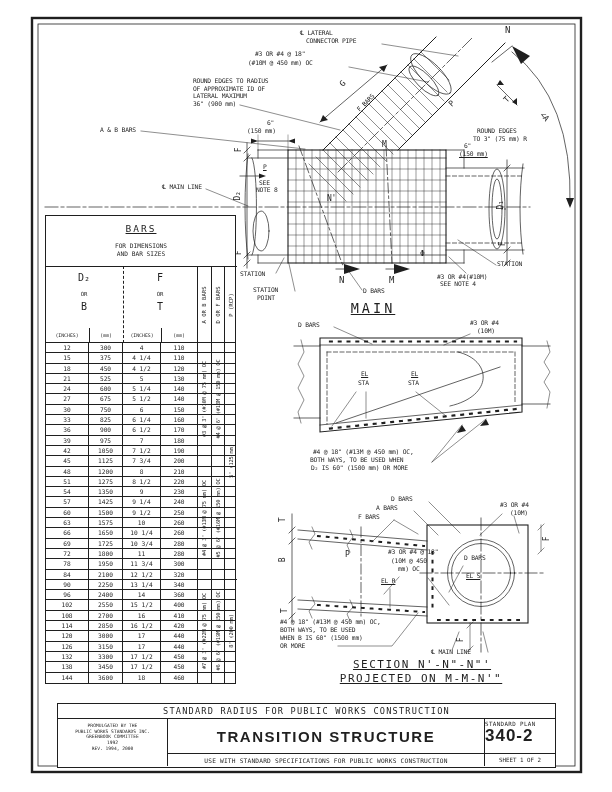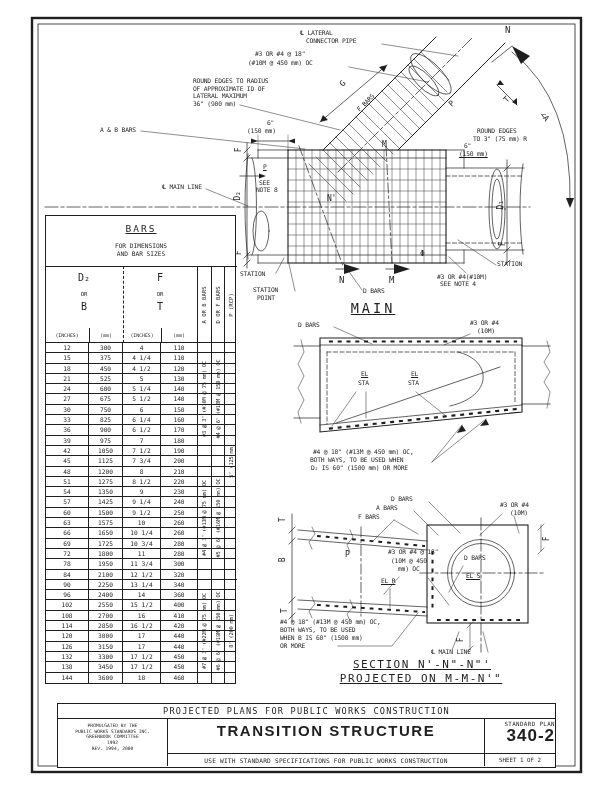--- a/index.html
+++ b/index.html
@@ -39,21 +39,21 @@
   
   .tblk{position:absolute;left:57px;top:703px;width:499px;height:65px;border:1.6px solid #1f1f1f;box-sizing:border-box;background:#fff;}
   .tblk .band{height:15px;border-bottom:1.4px solid #1f1f1f;display:flex;align-items:center;justify-content:center;
               font-size:8.6px;letter-spacing:1.2px;box-sizing:border-box;}
   .tblk .row{display:flex;height:47px;}
   .cellL{width:110px;border-right:1.4px solid #1f1f1f;box-sizing:border-box;text-align:center;font-size:4.6px;line-height:1.25;padding-top:4px;}
   .cellC{width:317px;border-right:1.4px solid #1f1f1f;box-sizing:border-box;position:relative;text-align:center;}
   .cellC .big{font-family:"Liberation Sans","DejaVu Sans",sans-serif;font-weight:bold;font-size:15px;letter-spacing:1.5px;line-height:1.02;}
   .cellC .uw{position:absolute;left:0;right:0;bottom:0;height:12px;border-top:1.3px solid #1f1f1f;font-size:6.2px;letter-spacing:0.2px;
              display:flex;align-items:center;justify-content:center;}
-  .cellR{flex:1;position:relative;text-align:right;}
+  .cellR{flex:1;position:relative;text-align:left;}
   .cellR .sp{font-size:5.8px;letter-spacing:0.4px;margin-top:2px;}
   .cellR .num{font-family:"Liberation Sans","DejaVu Sans",sans-serif;font-weight:bold;font-size:17px;letter-spacing:1px;line-height:1.1;}
   .cellR .sh{position:absolute;left:0;right:0;bottom:0;height:12px;border-top:1.3px solid #1f1f1f;font-size:5.8px;
              display:flex;align-items:center;justify-content:center;}
 </style>
 </head>
 <body>
 
 <div id="page">
 
@@ -487,32 +487,32 @@
           </div>
           <div class="rotcell" style="height: 103px;">
             <span>8" (200 mm)</span>
           </div>
         </div>
   </div>
 </div>
 
 <div class="tblk">
   <div class="band">
-        <span>PROJECTED PLANS FOR PUBLIC WORKS CONSTRUCTION</span>
+        <span>STANDARD RADIUS FOR PUBLIC WORKS CONSTRUCTION</span>
       </div>
   <div class="row">
     <div class="cellL">
       <div>PROMULGATED BY THE</div>
       <div>PUBLIC WORKS STANDARDS INC.</div>
       <div>GREENBOOK COMMITTEE</div>
       <div>1992</div>
       <div>REV. 1994, 2000</div>
     </div>
     <div class="cellC">
-      <div class="big" style="margin-top:4px">TRANSITION STRUCTURE</div>
+      <div class="big" style="margin-top:10px">TRANSITION STRUCTURE</div>
       <div class="uw">
             <span>USE WITH STANDARD SPECIFICATIONS FOR PUBLIC WORKS CONSTRUCTION</span>
           </div>
     </div>
     <div class="cellR">
       <div class="sp">STANDARD PLAN</div>
       <div class="num">340-2</div>
       <div class="sh">
             <span>SHEET 1 OF 2</span>
           </div>

